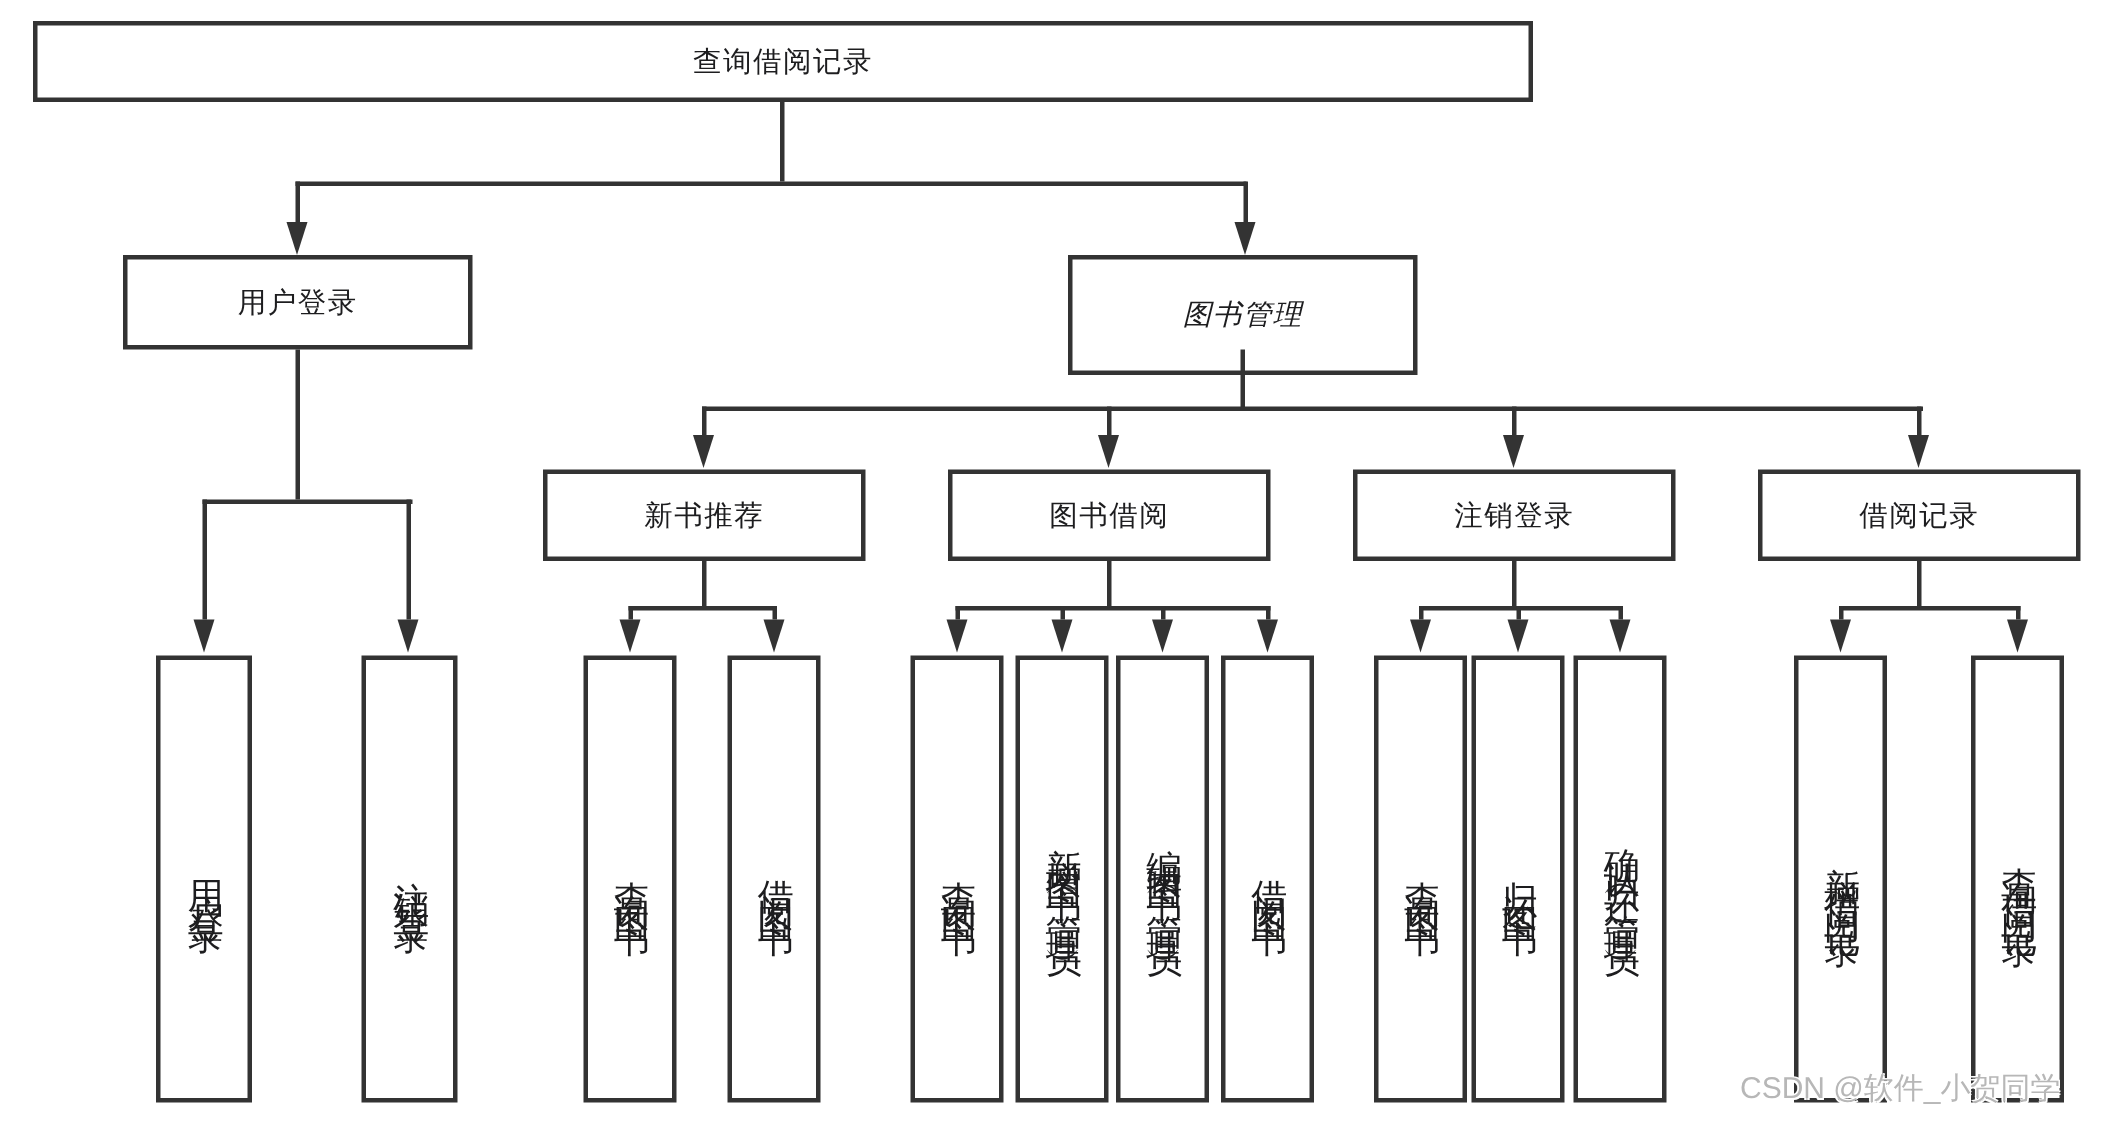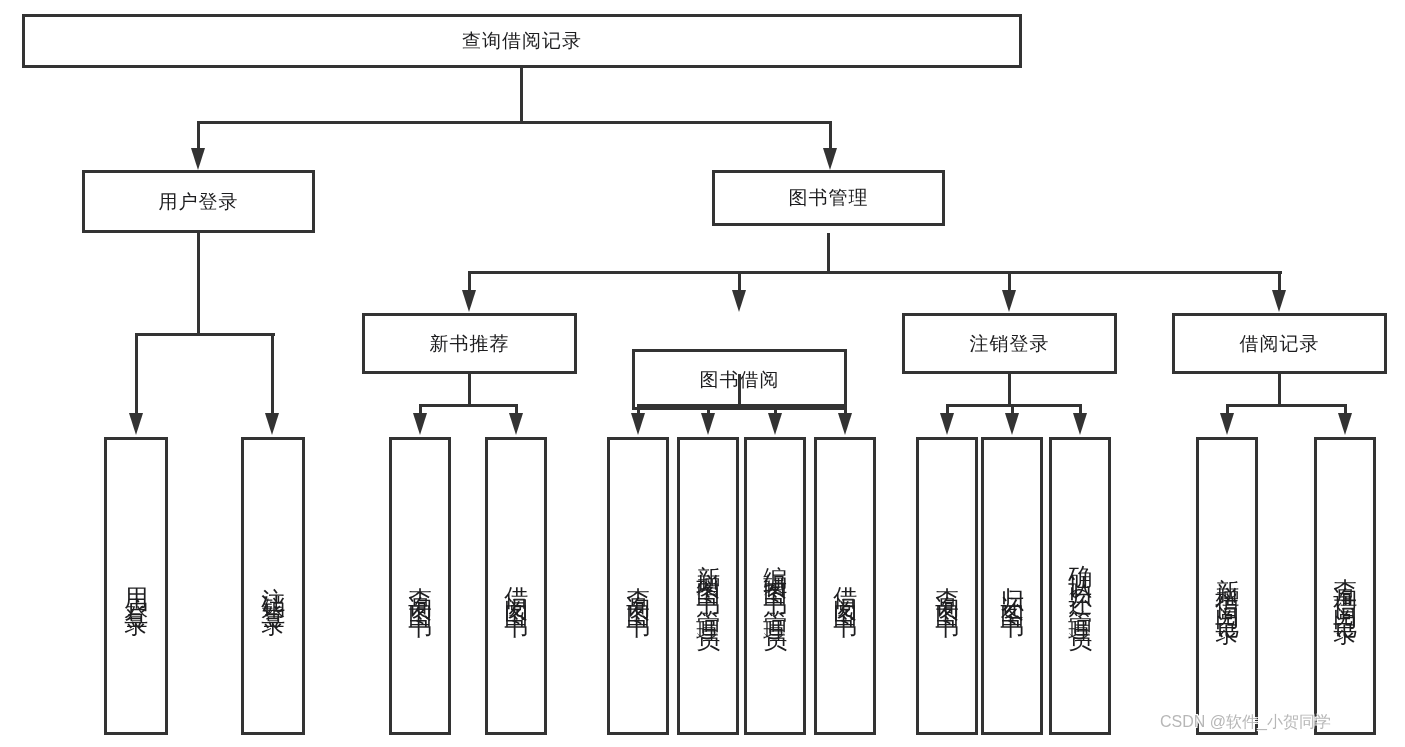--- a/index.html
+++ b/index.html
@@ -45,21 +45,21 @@
     position: absolute;
     width: 0; height: 0;
     border-left: 7px solid transparent;
     border-right: 7px solid transparent;
     border-top: 22px solid var(--line);
   }
   .watermark {
     position: absolute;
     left: 1160px;
     top: 712px;
-    font-size: 16px;
+    font-size: 20px;
     color: var(--watermark);
     white-space: nowrap;
     text-shadow: 1px 1px 0 #fff, -1px -1px 0 #fff, 1px -1px 0 #fff, -1px 1px 0 #fff;
   }
 </style>
 </head>
 <body>
 
 <div class="diagram">
 
@@ -70,21 +70,21 @@
   <div class="vline" style="left:520px; top:68px; height:53px;"></div>
   <div class="hline" style="left:197px; top:121px; width:634px;"></div>
   <div class="vline" style="left:197px; top:121px; height:27px;"></div>
   <div class="arrow" style="left:191px; top:148px;"></div>
   <div class="vline" style="left:829px; top:121px; height:27px;"></div>
   <div class="arrow" style="left:823px; top:148px;"></div>
 
   <div class="box box-h" style="left:82px; top:170px; width:233px; height:63px;">
     <span>用户登录</span>
   </div>
-  <div class="box box-h" style="left:712px; top:170px; width:233px; height:56px;">
+  <div class="box box-h" style="left:712px; top:170px; width:233px; height:80px;font-style:italic;">
     <span>图书管理</span>
   </div>
 
   <div class="vline" style="left:197px; top:233px; height:100px;"></div>
   <div class="hline" style="left:135px; top:333px; width:140px;"></div>
   <div class="vline" style="left:135px; top:333px; height:80px;"></div>
   <div class="arrow" style="left:129px; top:413px;"></div>
   <div class="vline" style="left:271px; top:333px; height:80px;"></div>
   <div class="arrow" style="left:265px; top:413px;"></div>
 
@@ -95,21 +95,21 @@
   <div class="vline" style="left:738px; top:271px; height:19px;"></div>
   <div class="arrow" style="left:732px; top:290px;"></div>
   <div class="vline" style="left:1008px; top:271px; height:19px;"></div>
   <div class="arrow" style="left:1002px; top:290px;"></div>
   <div class="vline" style="left:1278px; top:271px; height:19px;"></div>
   <div class="arrow" style="left:1272px; top:290px;"></div>
 
   <div class="box box-h" style="left:362px; top:313px; width:215px; height:61px;">
     <span>新书推荐</span>
   </div>
-  <div class="box box-h" style="left:632px; top:313px; width:215px; height:61px;margin-top:36px;">
+  <div class="box box-h" style="left:632px; top:313px; width:215px; height:61px;">
     <span>图书借阅</span>
   </div>
   <div class="box box-h" style="left:902px; top:313px; width:215px; height:61px;">
     <span>注销登录</span>
   </div>
   <div class="box box-h" style="left:1172px; top:313px; width:215px; height:61px;">
     <span>借阅记录</span>
   </div>
 
   <div class="vline" style="left:468px; top:374px; height:31px;"></div>

